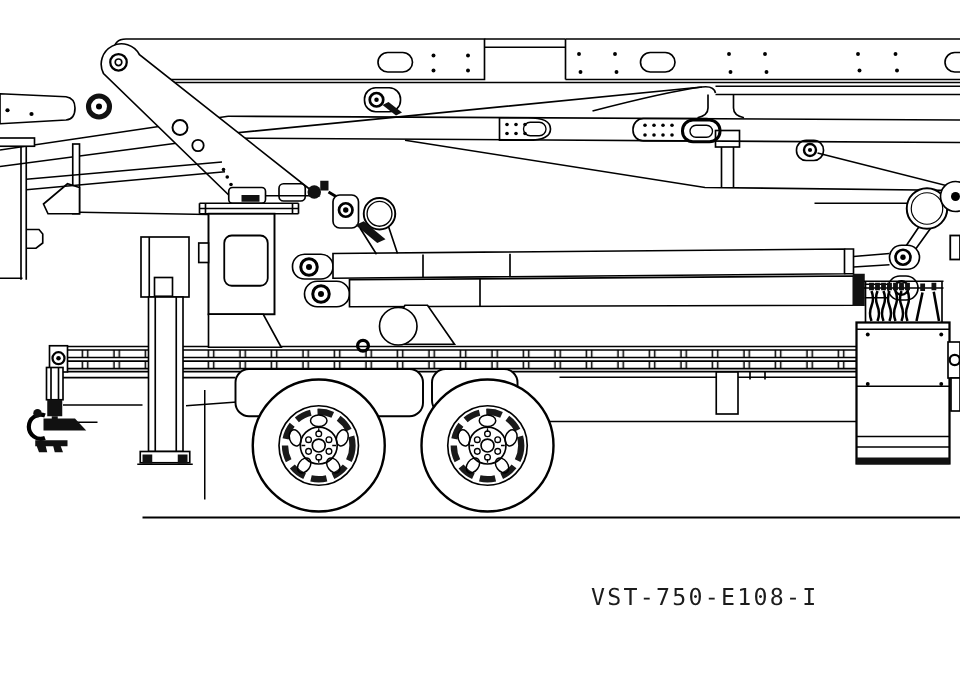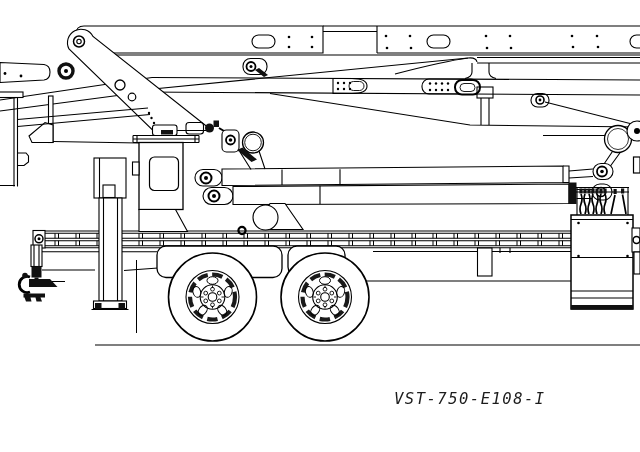--- a/index.html
+++ b/index.html
@@ -2,21 +2,20 @@
 <html><head>
 <meta charset="utf-8">
 <style>
   html,body{margin:0;padding:0;background:#fff;}
   .canvas{
     position:relative;
     width:640px;height:452px;
     background:#fff;
     overflow:hidden;
     font-family:"DejaVu Sans Mono","Liberation Mono",monospace;
-    font-style:italic;
   }
   svg{display:block;}
   .lbl{
     font-family:"DejaVu Sans Mono","Liberation Mono",monospace;
     font-size:15.5px;
     letter-spacing:1.5px;
     fill:#1c1c1c;
   }
 </style>
 </head>

